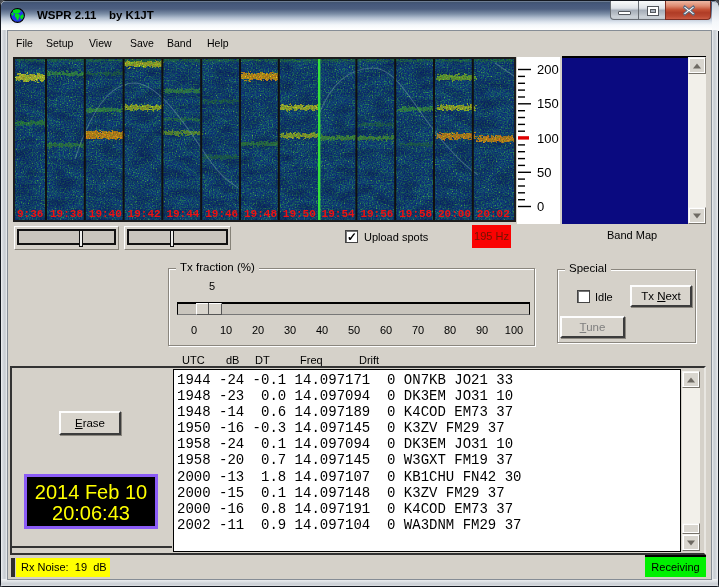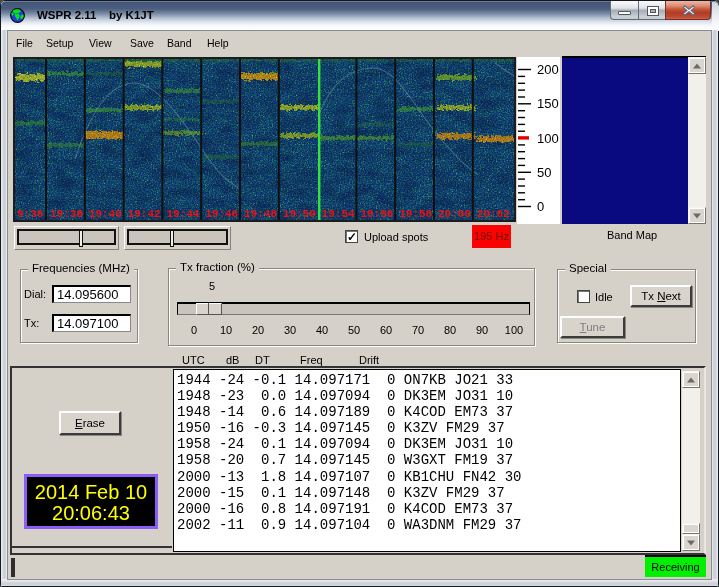--- a/index.html
+++ b/index.html
@@ -304,27 +304,20 @@
       <div class="hs-in"></div>
         <div class="hs-thumb" style="left:45px"></div>
     </div>
     <div class="cb" style="left:337px;top:199px;">
         <div class="tick">✓</div>
       </div>
     <label class="txt" style="left:356px;top:200px;">Upload spots</label>
     <div id="hz195">195 Hz</div>
     <label class="txt" style="left:578px;top:198px;margin-left:21px;">Band Map</label>
 
-    <div class="group" id="g-freq" style="left:12px;top:238px;width:118px;height:74px;">
-      <div class="legend">Frequencies (MHz)</div>
-      <label class="txt" style="left:3px;top:18px;">Dial:</label>
-      <div class="tinput" style="left:31px;top:15px;width:79px;height:18px;">14.095600</div>
-      <label class="txt" style="left:3px;top:47px;">Tx:</label>
-      <div class="tinput" style="left:31px;top:44px;width:79px;height:18px;">14.097100</div>
-    </div>
     <div class="group" id="g-txf" style="left:160px;top:237px;width:367px;height:78px;">
       <div class="legend">Tx fraction (%)</div>
       <div style="position:absolute;left:40px;top:11px;font-size:11px;">5</div>
       <div style="position:absolute;left:8px;top:33px;width:353px;height:13px;background:#c9c5bd;border-top:2px solid #000;border-left:1px solid #000;border-right:1px solid #000;border-bottom:1px solid #777;"></div>
       <div style="position:absolute;left:27px;top:34px;width:26px;height:12px;background:#d8d4cc;border:1px solid #555;border-top-color:#fff;border-left-color:#fff;"></div>
       <div style="position:absolute;left:39px;top:34px;width:1px;height:12px;background:#555;"></div>
       <div style="position:absolute;left:10px;top:55px;width:30px;text-align:center;font-size:11px;">0</div>
       <div style="position:absolute;left:42px;top:55px;width:30px;text-align:center;font-size:11px;">10</div>
       <div style="position:absolute;left:74px;top:55px;width:30px;text-align:center;font-size:11px;">20</div>
       <div style="position:absolute;left:106px;top:55px;width:30px;text-align:center;font-size:11px;">30</div>
@@ -370,16 +363,17 @@
           </div>
         <div class="sb-btn" style="bottom:17px;height:11px;"></div>
         <div class="sb-btn" style="bottom:0">
             <div class="arr dn"></div>
           </div>
       </div>
     </div>
 
     <div id="statusbar">
       <div class="grip"></div>
+      <div id="rxnoise">Rx Noise:&nbsp; 19&nbsp; dB</div>
       <div id="recv">Receiving</div>
     </div>
   </div>
 </div>
 
 </body></html>

